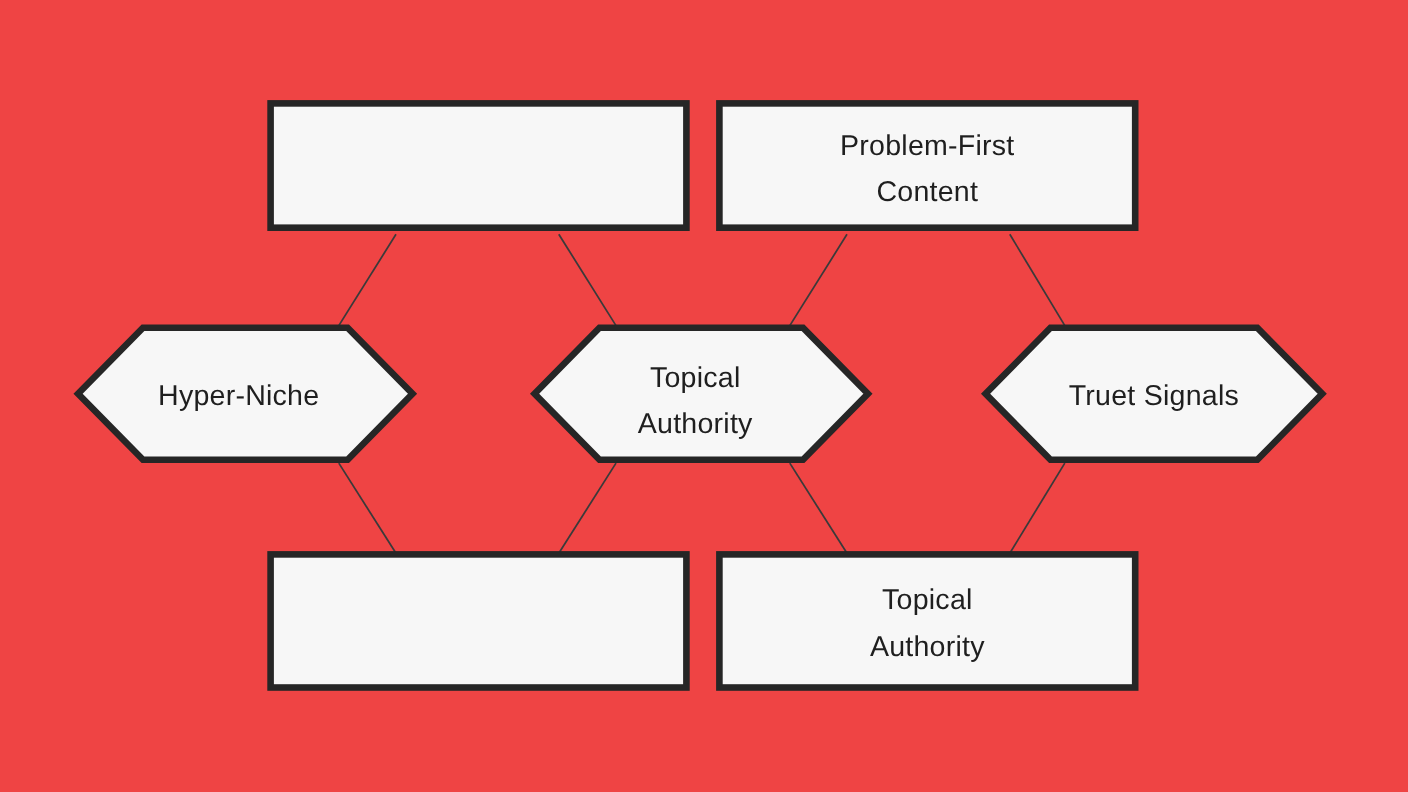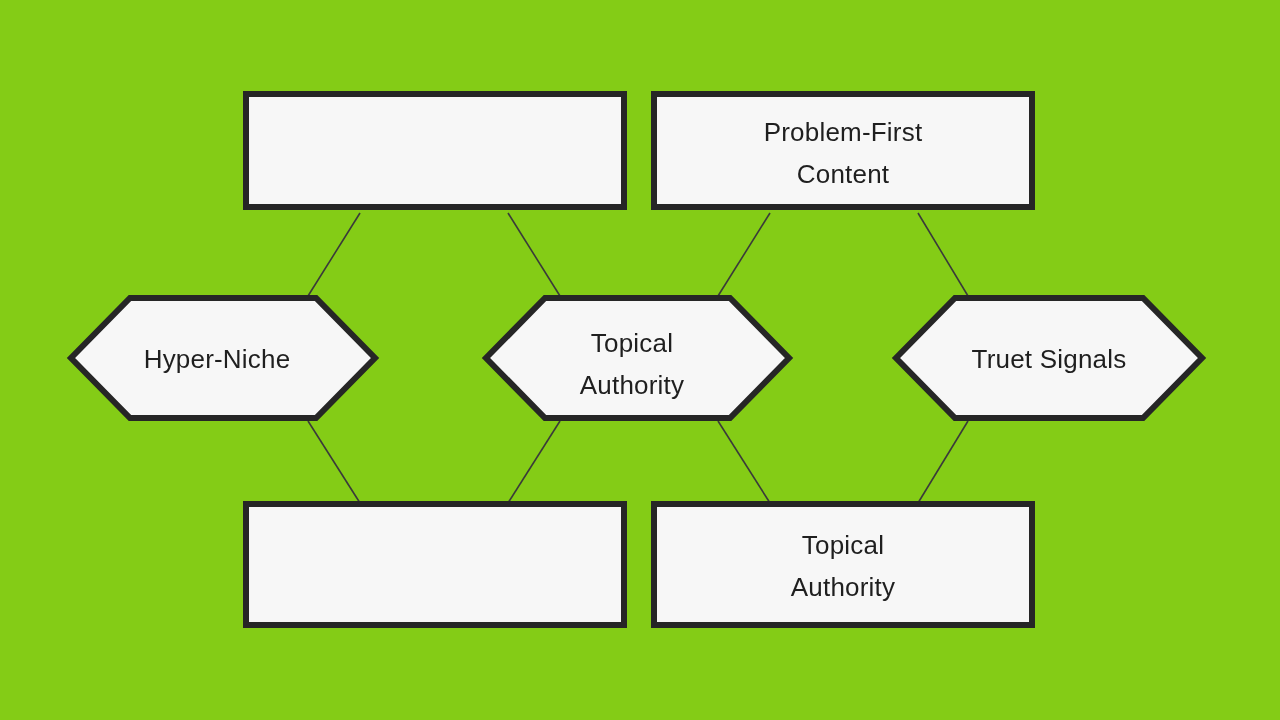--- a/index.html
+++ b/index.html
@@ -11,21 +11,21 @@
     width: 1280px;
     height: 720px;
     background: #f4f4f4;
     font-family: "Liberation Sans", sans-serif;
     overflow: hidden;
   }
   #canvas {
     position: relative;
     width: 1280px;
     height: 720px;
-    background: #84cc16;
+    background: #ef4444;
   }
   #diagram-svg {
     position: absolute;
     left: 0;
     top: 0;
     width: 1280px;
     height: 720px;
     display: block;
   }
   .node-label {

